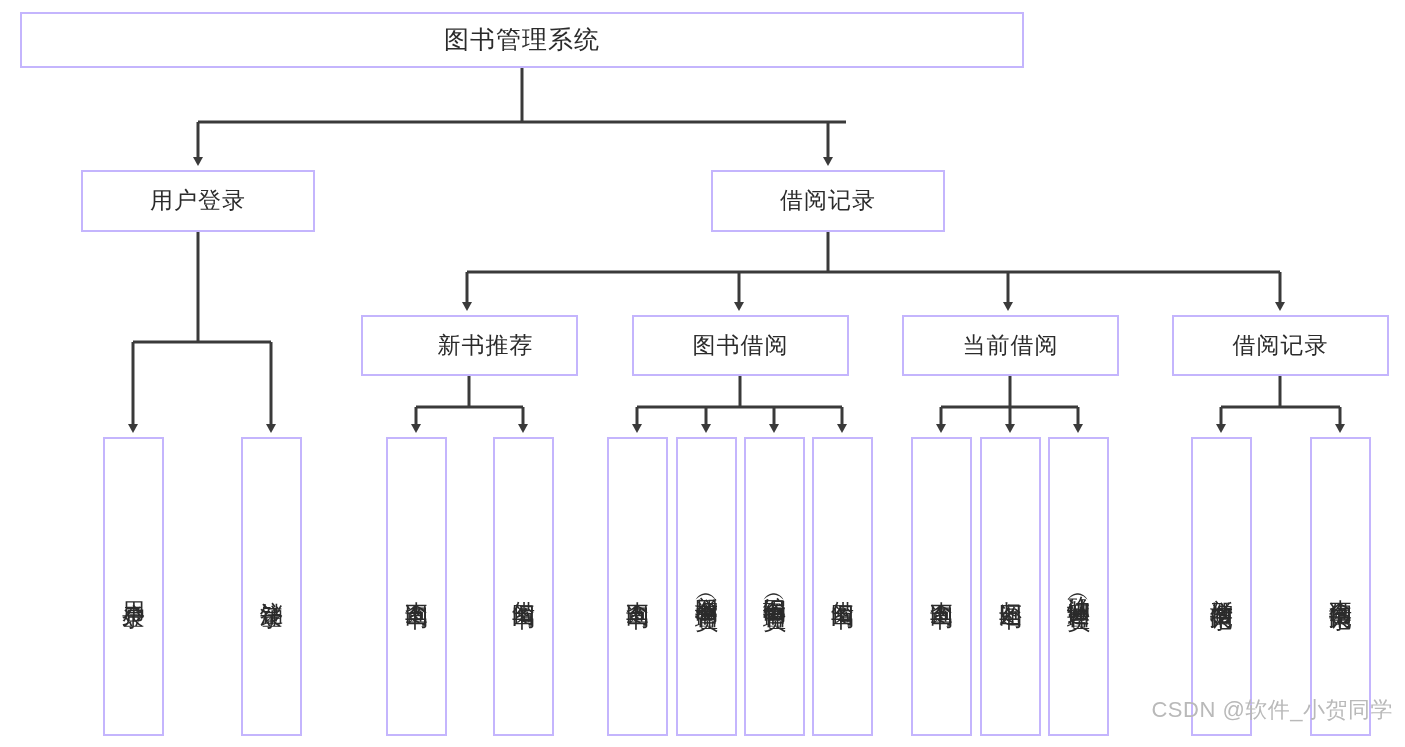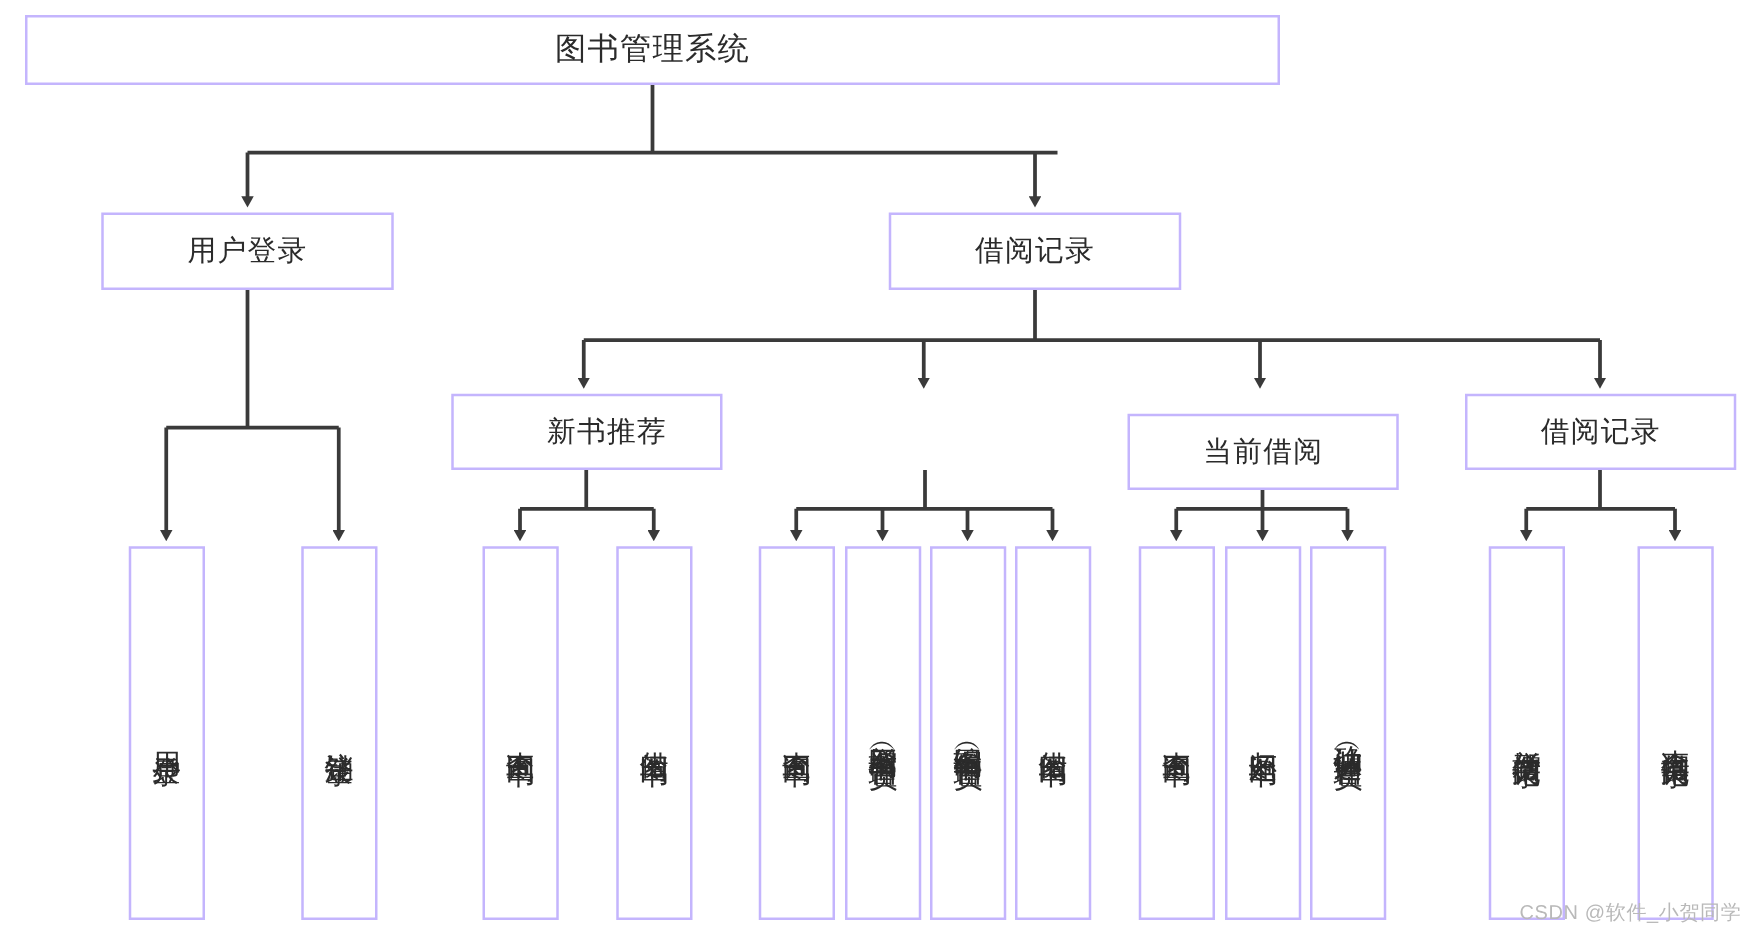--- a/index.html
+++ b/index.html
@@ -53,22 +53,22 @@
     writing-mode: vertical-rl;
     text-orientation: upright;
     white-space: nowrap;
   }
   .node.root {
     font-size: 25px;
   }
   #watermark {
     position: absolute;
     right: 12px;
-    bottom: 6px;
-    font-size: 16px;
+    bottom: 22px;
+    font-size: 22px;
     color: #b9b9b9;
     z-index: 5;
     white-space: nowrap;
     letter-spacing: 0.5px;
   }
 </style>
 </head>
 <body>
 
 <div id="canvas">
@@ -132,22 +132,25 @@
   </div>
 
   <div class="node horiz" style="left:711px; top:170px; width:234px; height:62px;">
     <span>借阅记录</span>
   </div>
 
   <div class="node horiz" style="left:361px; top:315px; width:217px; height:61px;padding-left:32px;">
     <span>新书推荐</span>
   </div>
 
-
-  <div class="node horiz" style="left:902px; top:315px; width:217px; height:61px;margin-top:16px;">
+  <div class="node horiz" style="left:632px; top:315px; width:217px; height:61px;">
+    <span>图书借阅</span>
+  </div>
+
+  <div class="node horiz" style="left:902px; top:315px; width:217px; height:61px;">
     <span>当前借阅</span>
   </div>
 
   <div class="node horiz" style="left:1172px; top:315px; width:217px; height:61px;align-items:center;">
     <span>借阅记录</span>
   </div>
 
   <div class="node vert" style="left:103px; top:437px; width:61px; height:299px;">
     <span class="vtext">用户登录</span>
   </div>

